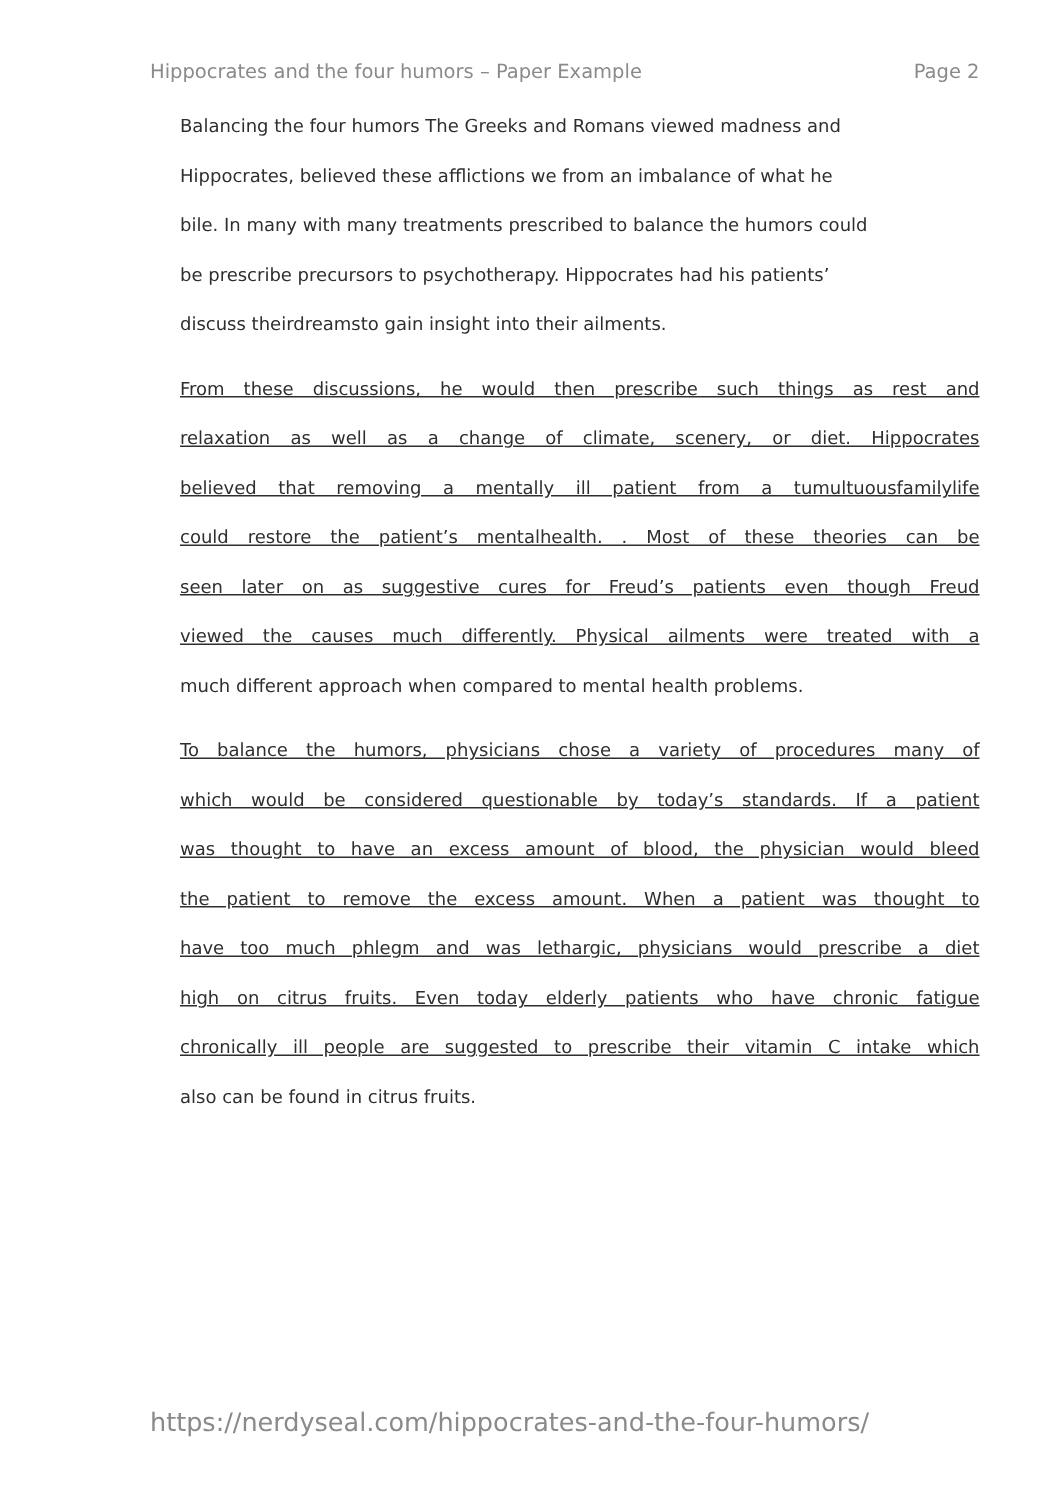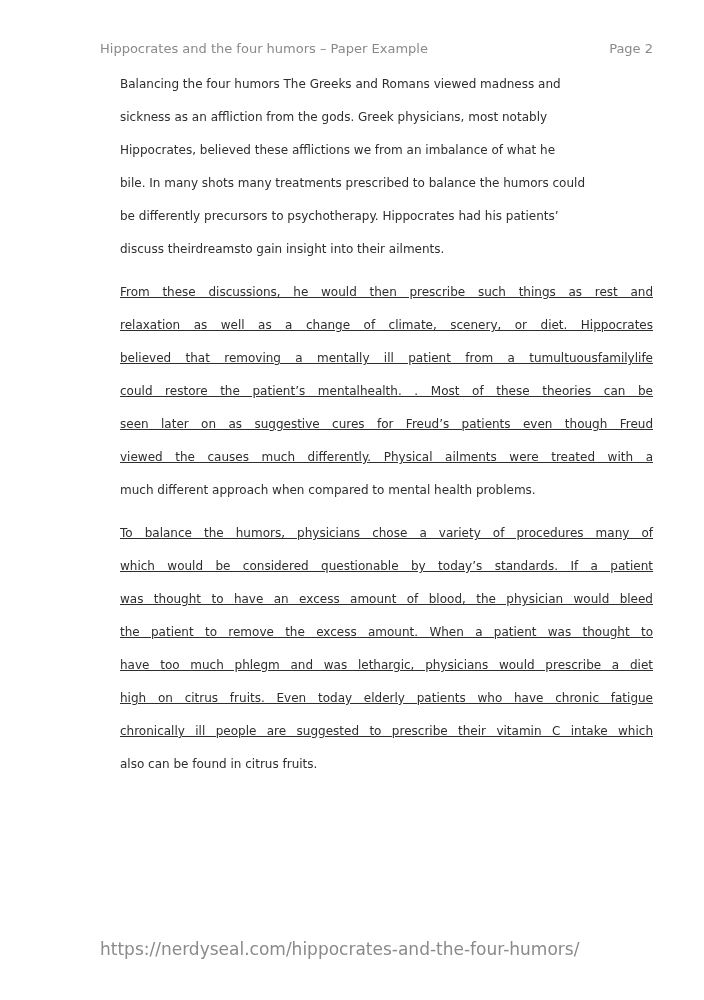--- a/index.html
+++ b/index.html
@@ -58,24 +58,23 @@
 
 <div class="page" style="--bg: #ffffff; --text: #2e2e2e; --muted: #8a8a8a;">
   <div class="header">
     <span>Hippocrates and the four humors – Paper Example</span>
     <span>Page 2</span>
   </div>
 
   <div class="doc-body">
       <div class="para">
         <div class="line">Balancing the four humors The Greeks and Romans viewed madness and</div>
-        <div class="line">sickness as an affliction from the gods. Greek physicians, most notably</div>
         <div class="line">Hippocrates, believed these afflictions we from an imbalance of what he</div>
-        <div class="line">bile. In many shots many treatments prescribed to balance the humors could</div>
-        <div class="line">be differently precursors to psychotherapy. Hippocrates had his patients’</div>
+        <div class="line">bile. In many with many treatments prescribed to balance the humors could</div>
+        <div class="line">be prescribe precursors to psychotherapy. Hippocrates had his patients’</div>
         <div class="line">discuss theirdreamsto gain insight into their ailments.</div>
       </div>
       <div class="para">
         <div class="line just">From these discussions, he would then prescribe such things as rest and</div>
         <div class="line just">relaxation as well as a change of climate, scenery, or diet. Hippocrates</div>
         <div class="line just">believed that removing a mentally ill patient from a tumultuousfamilylife</div>
         <div class="line just">could restore the patient’s mentalhealth. . Most of these theories can be</div>
         <div class="line just">seen later on as suggestive cures for Freud’s patients even though Freud</div>
         <div class="line just">viewed the causes much differently. Physical ailments were treated with a</div>
         <div class="line">much different approach when compared to mental health problems.</div>

